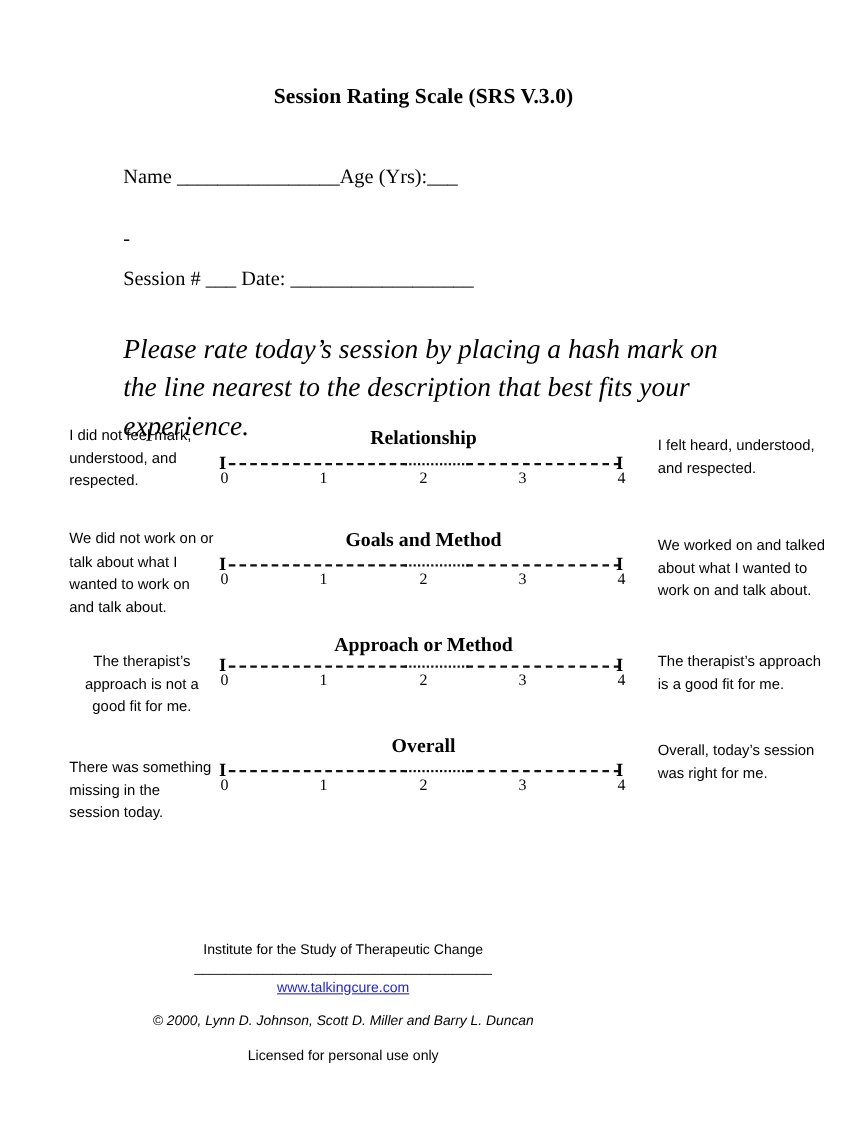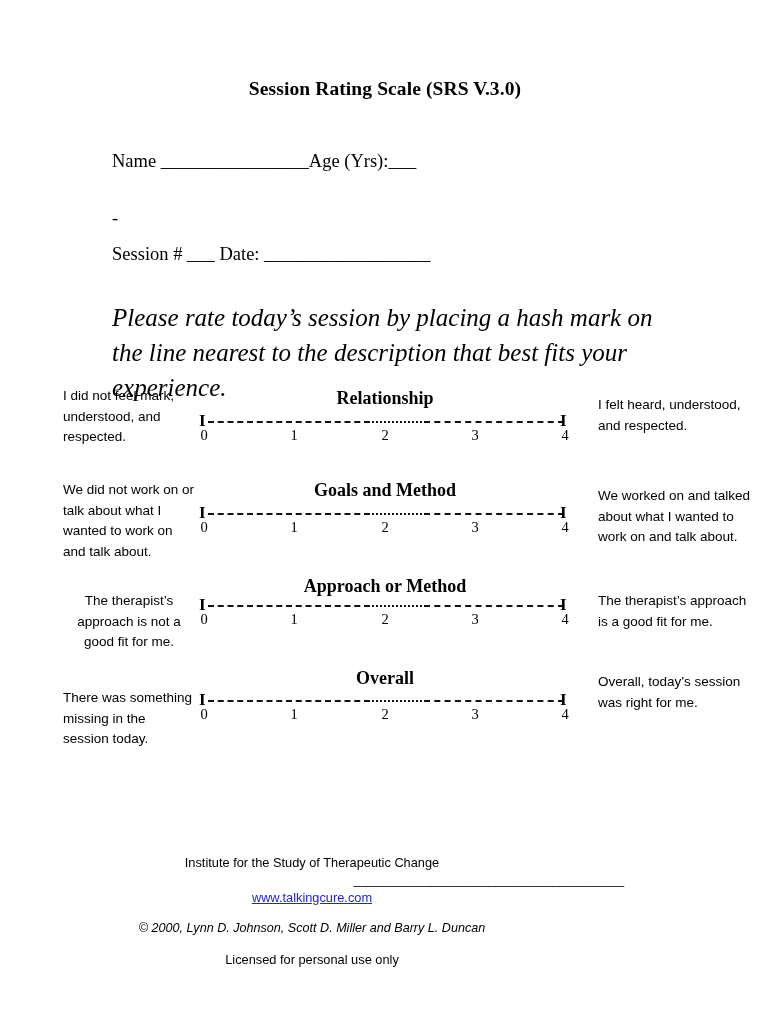--- a/index.html
+++ b/index.html
@@ -172,21 +172,20 @@
   }
   .footer-org {
     font-size: 12.8px;
     line-height: 1.3;
   }
   .footer-rule {
     font-size: 12.8px;
     letter-spacing: 0px;
     line-height: 1.25;
     white-space: pre;
-    text-align: right;
   }
   .footer-url {
     font-size: 12.8px;
     color: #2323dc;
     text-decoration: underline;
     line-height: 1.6;
     display: inline-block;
   }
   .footer-copy {
     font-size: 12.6px;

